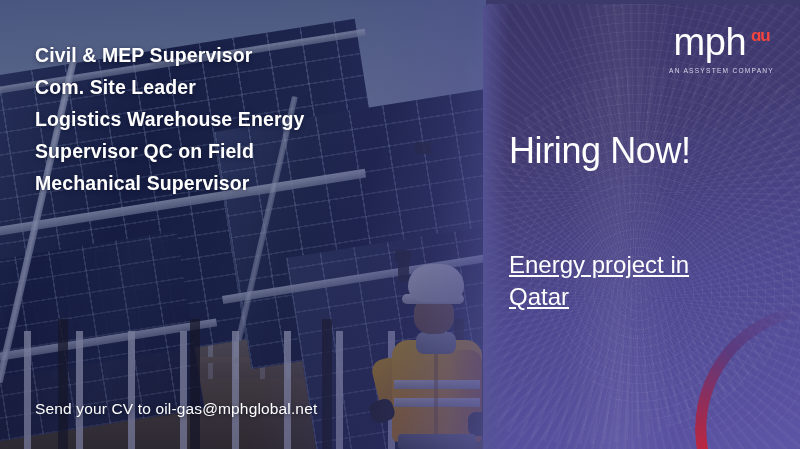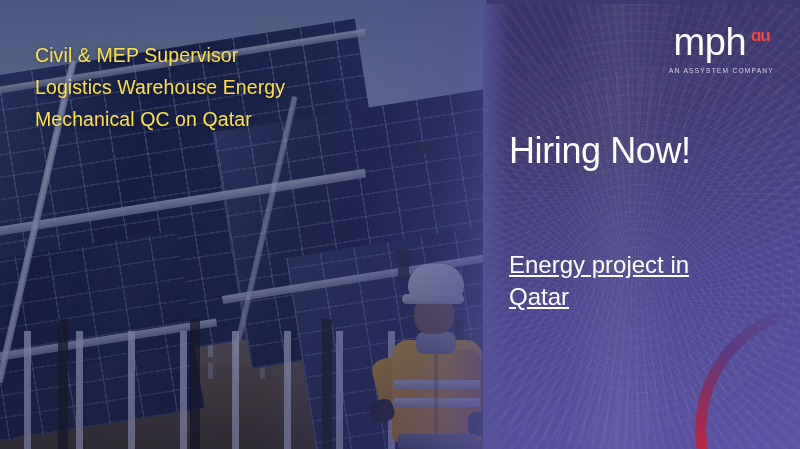--- a/index.html
+++ b/index.html
@@ -257,22 +257,22 @@
     font-size:24px; line-height:1.35; color:#ffffff;
     font-weight:400; max-width:230px;text-decoration:underline;
   }
 
   
   #joblist {
     position:absolute; left:35px; top:39px;
     width:430px; z-index:6;
   }
   .job {
-    color:#fde047; font-size:19.5px; line-height:32px;
-    font-weight:400; letter-spacing:.1px;
+    color:#ffffff; font-size:19.5px; line-height:32px;
+    font-weight:700; letter-spacing:.1px;
     text-shadow:0 1px 4px rgba(10,14,34,.55);
     white-space:nowrap;
   }
   #cv-line {
     position:absolute; left:35px; top:400px; z-index:6;
     color:#ffffff; font-size:15.5px; letter-spacing:.15px;
     text-shadow:0 1px 4px rgba(10,14,34,.6);
     white-space:nowrap;
   }
 </style>
@@ -323,24 +323,27 @@
       <div class="w-glove-r"></div>
       <div class="w-pants"></div>
     </div>
 
     <div id="photo-grade"></div>
     <div id="photo-tint"></div>
   </div>
 
   <div id="joblist">
     <div class="job">Civil &amp; MEP Supervisor</div>
+    <div class="job">Com. Site Leader</div>
     <div class="job">Logistics Warehouse Energy</div>
-    <div class="job">Mechanical QC on Qatar</div>
+    <div class="job">Supervisor QC on Field</div>
+    <div class="job">Mechanical Supervisor</div>
   </div>
 
+  <div id="cv-line">Send your CV to oil-gas@mphglobal.net</div>
 
   <div id="purple-pane">
     <div id="swirl-a"></div>
     <div id="swirl-b"></div>
     <div id="swirl-c"></div>
     <div id="pane-sheen"></div>
     <div id="pane-edge"></div>
     <div id="red-ring"></div>
 
     <div id="logo">

